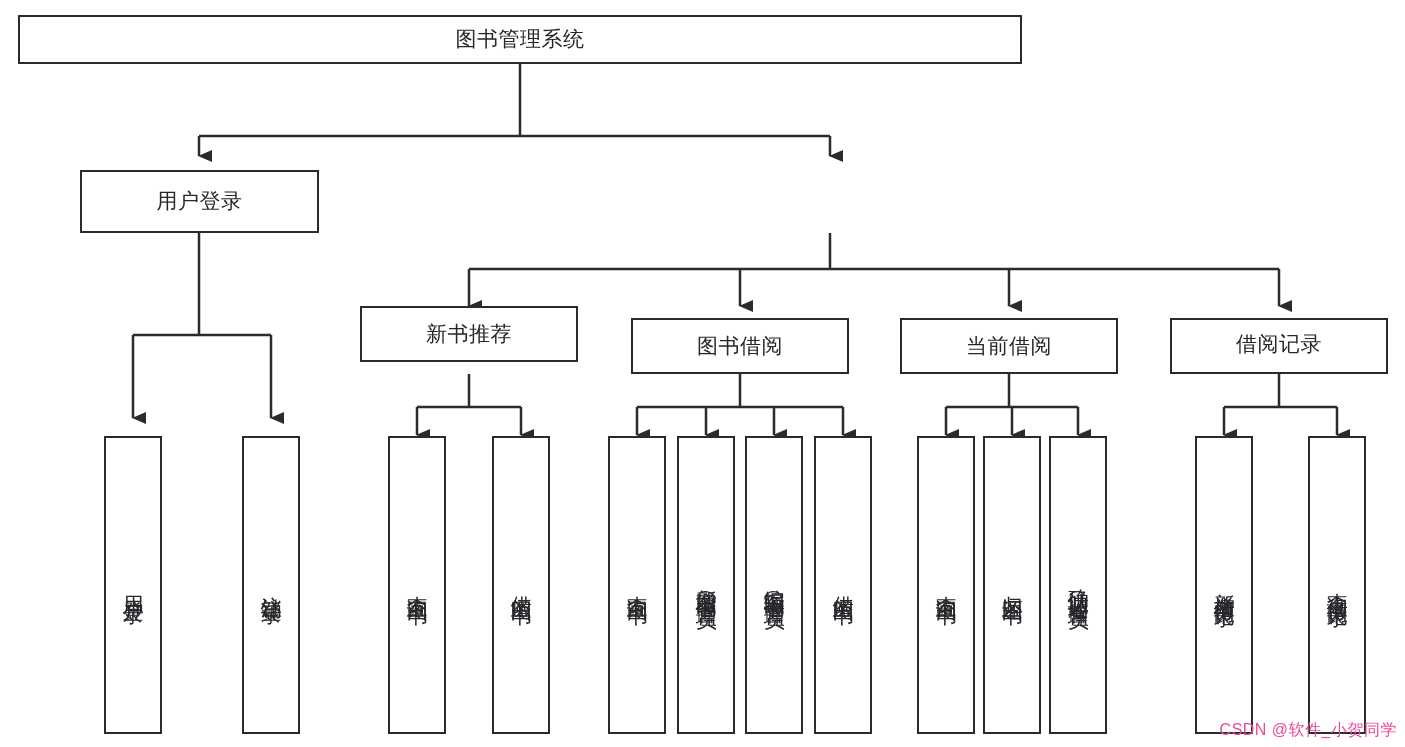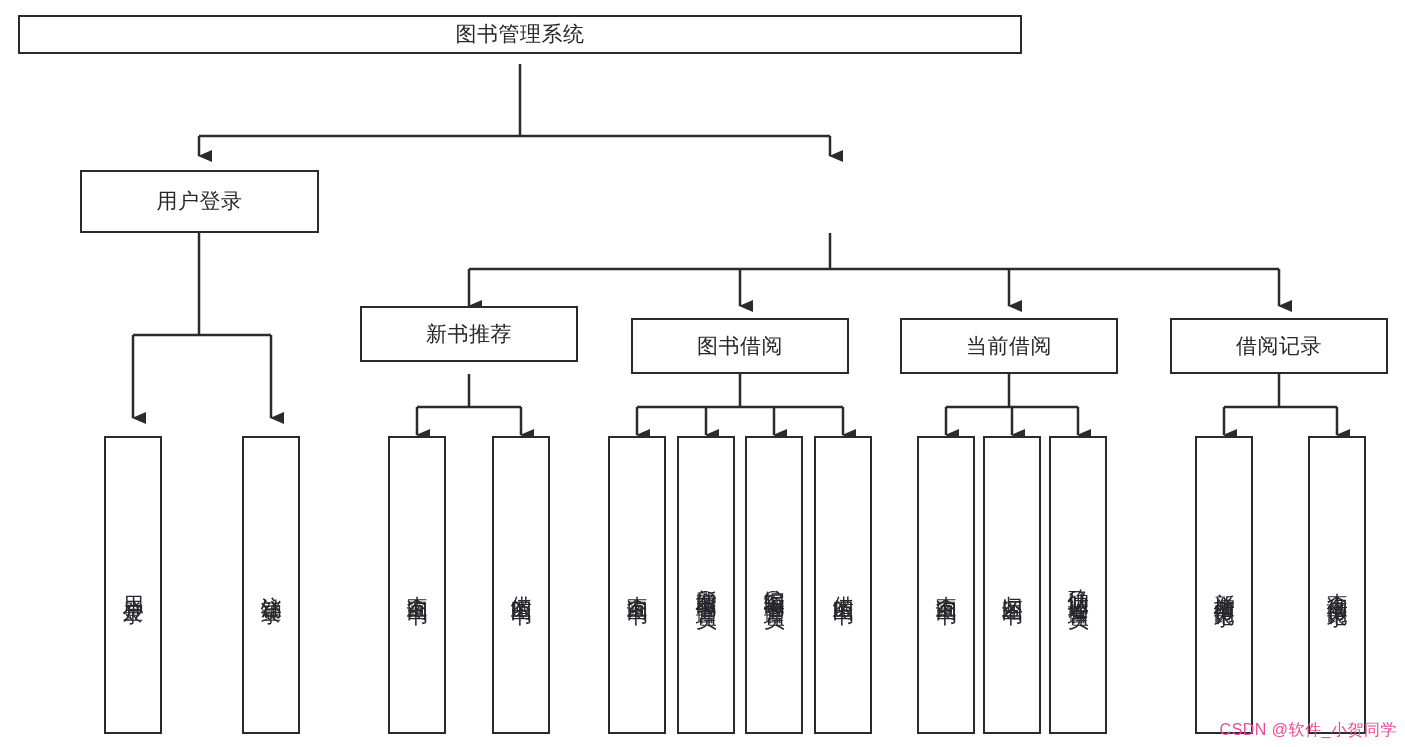--- a/index.html
+++ b/index.html
@@ -120,38 +120,38 @@
       <path d="M 1012 407 L 1012 435" marker-end="url(#arrow)"></path>
       <path d="M 1078 407 L 1078 435" marker-end="url(#arrow)"></path>
 
       <path d="M 1279 374 L 1279 407"></path>
       <path d="M 1224 407 L 1337 407"></path>
       <path d="M 1224 407 L 1224 435" marker-end="url(#arrow)"></path>
       <path d="M 1337 407 L 1337 435" marker-end="url(#arrow)"></path>
     </g>
   </svg>
 
-  <div class="node root horizontal" style="left:18px; top:15px; width:1004px; height:39px;">
+  <div class="node root horizontal" style="left:18px; top:15px; width:1004px; height:49px;">
     <span class="label">图书管理系统</span>
   </div>
 
   <div class="node horizontal" style="left:80px; top:170px; width:239px; height:63px;">
     <span class="label">用户登录</span>
   </div>
 
   <div class="node horizontal" style="left:360px; top:306px; width:218px; height:56px;align-items:center;">
     <span class="label">新书推荐</span>
   </div>
   <div class="node horizontal" style="left:631px; top:318px; width:218px; height:56px;align-items:center;">
     <span class="label">图书借阅</span>
   </div>
   <div class="node horizontal" style="left:900px; top:318px; width:218px; height:56px;">
     <span class="label">当前借阅</span>
   </div>
-  <div class="node horizontal" style="left:1170px; top:318px; width:218px; height:56px;">
+  <div class="node horizontal" style="left:1170px; top:318px; width:218px; height:56px;font-family:Liberation Mono, monospace;">
     <span class="label">借阅记录</span>
   </div>
 
   <div class="node vertical" style="left:104px; top:436px; width:58px; height:298px;">
     <span class="label">用户登录</span>
   </div>
   <div class="node vertical" style="left:242px; top:436px; width:58px; height:298px;">
     <span class="label">注销登录</span>
   </div>
 

